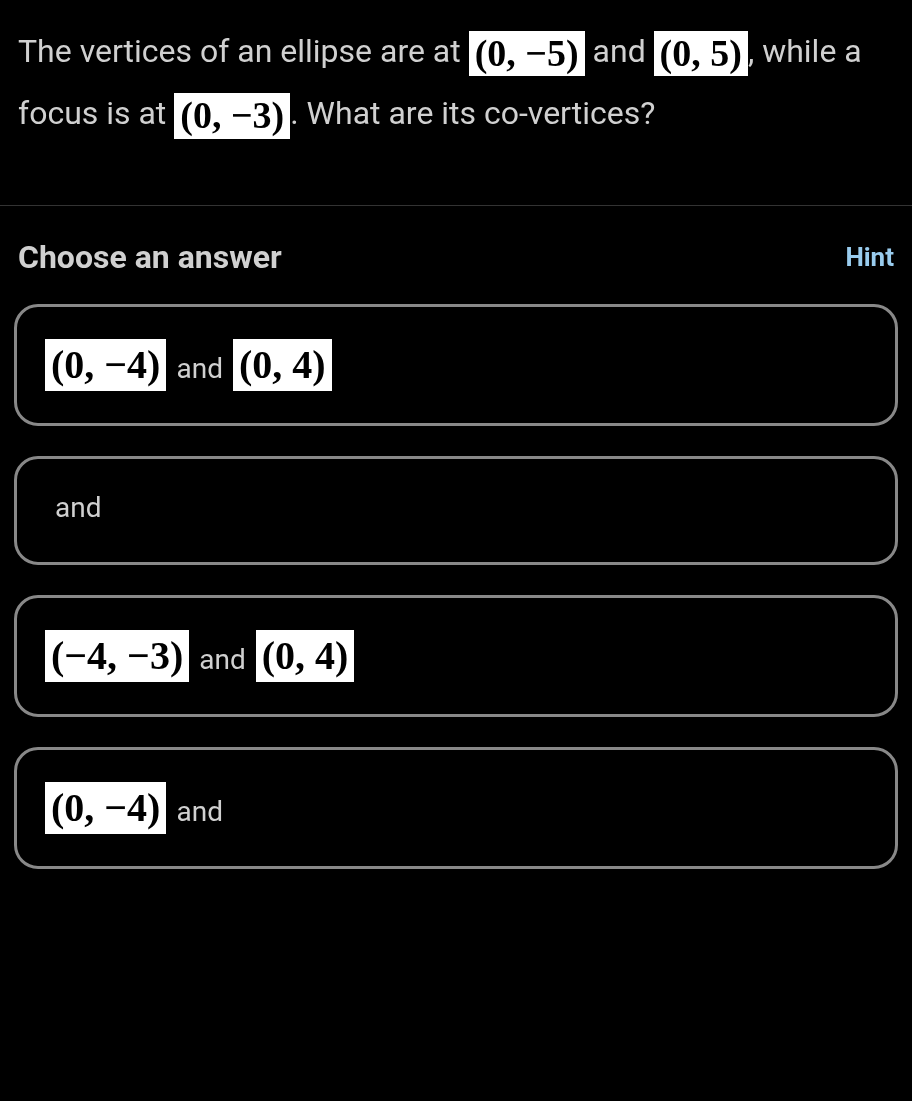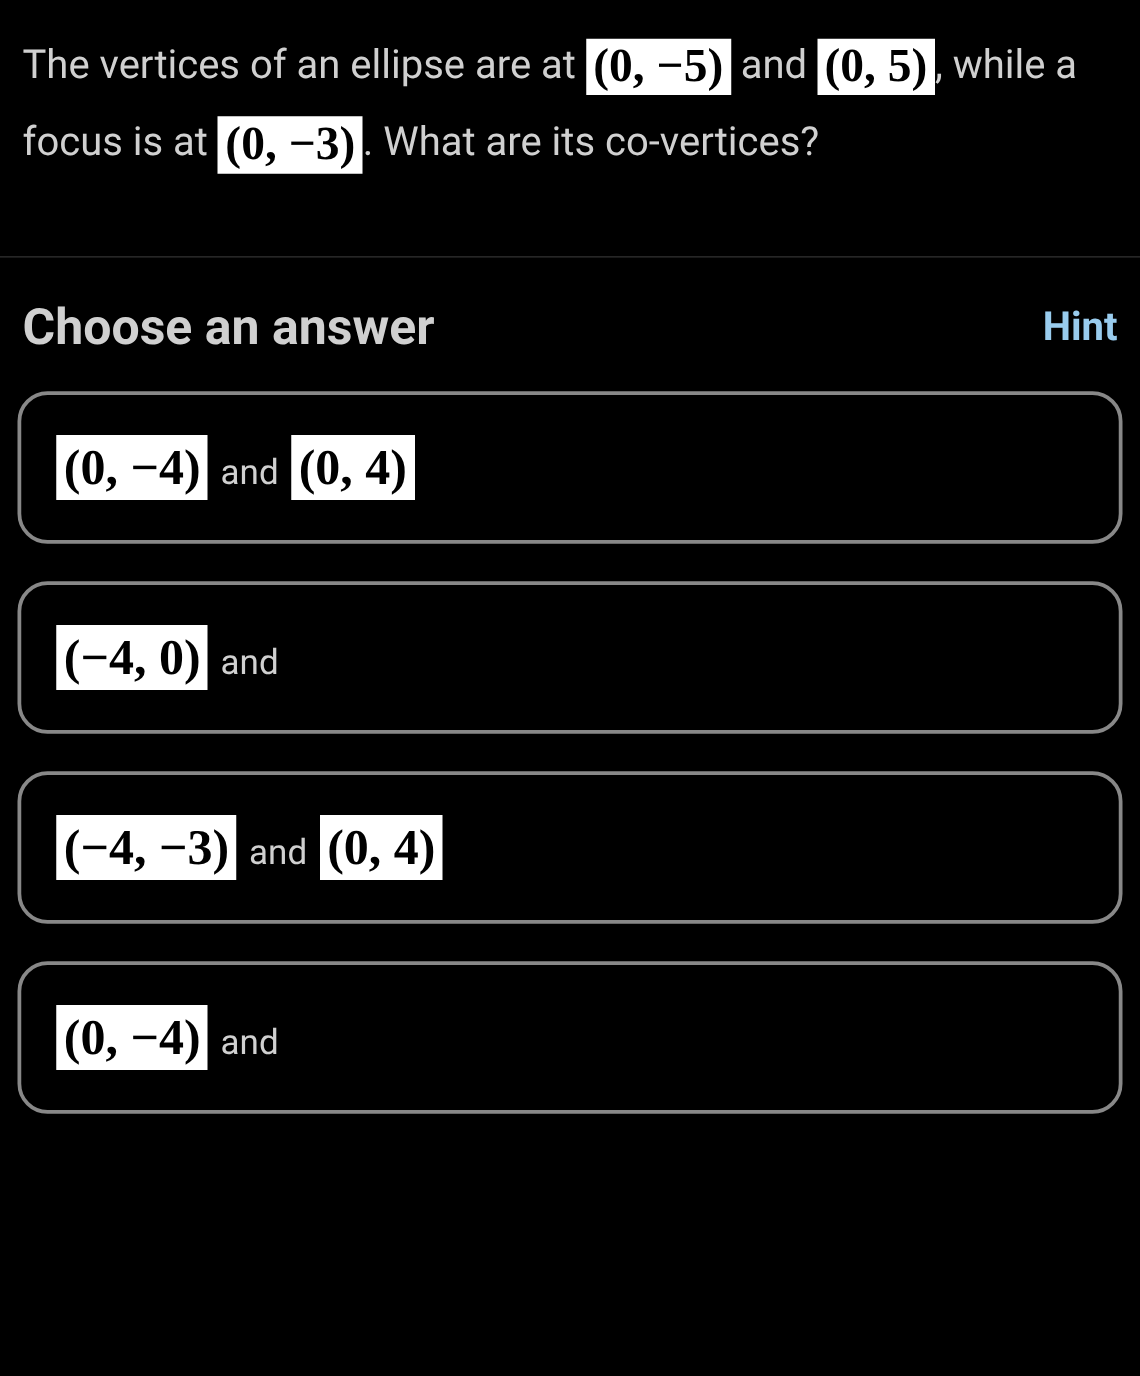--- a/index.html
+++ b/index.html
@@ -36,26 +36,26 @@
       vertical-align: middle;
       line-height: 1.2;
     }
     .prompt-row {
       display: flex;
       justify-content: space-between;
       align-items: center;
       padding: 32px 18px 28px 18px;
     }
     .prompt-label {
-      font-size: 40px;
+      font-size: 32px;
       font-weight: 700;
       color: #d0d0d0;
     }
     .hint-link {
-      font-size: 32px;
+      font-size: 26px;
       font-weight: 700;
       color: #99ccee;
       cursor: pointer;
     }
     .answers {
       padding: 0 14px;
     }
     .answer-option {
       border: 3px solid #888;
       border-radius: 24px;
@@ -97,21 +97,20 @@
   <div class="hint-link">Hint</div>
 </div>
 
 <div class="answers">
   <div class="answer-option">
     <span class="answer-math">(0, −4)</span>
     <span class="answer-join">and</span>
     <span class="answer-math">(0, 4)</span>
   </div>
   <div class="answer-option">
-    <span class="answer-math">(−4, 0)</span>
     <span class="answer-join">and</span>
   </div>
   <div class="answer-option">
     <span class="answer-math">(−4, −3)</span>
     <span class="answer-join">and</span>
     <span class="answer-math">(0, 4)</span>
   </div>
   <div class="answer-option">
     <span class="answer-math">(0, −4)</span>
     <span class="answer-join">and</span>

